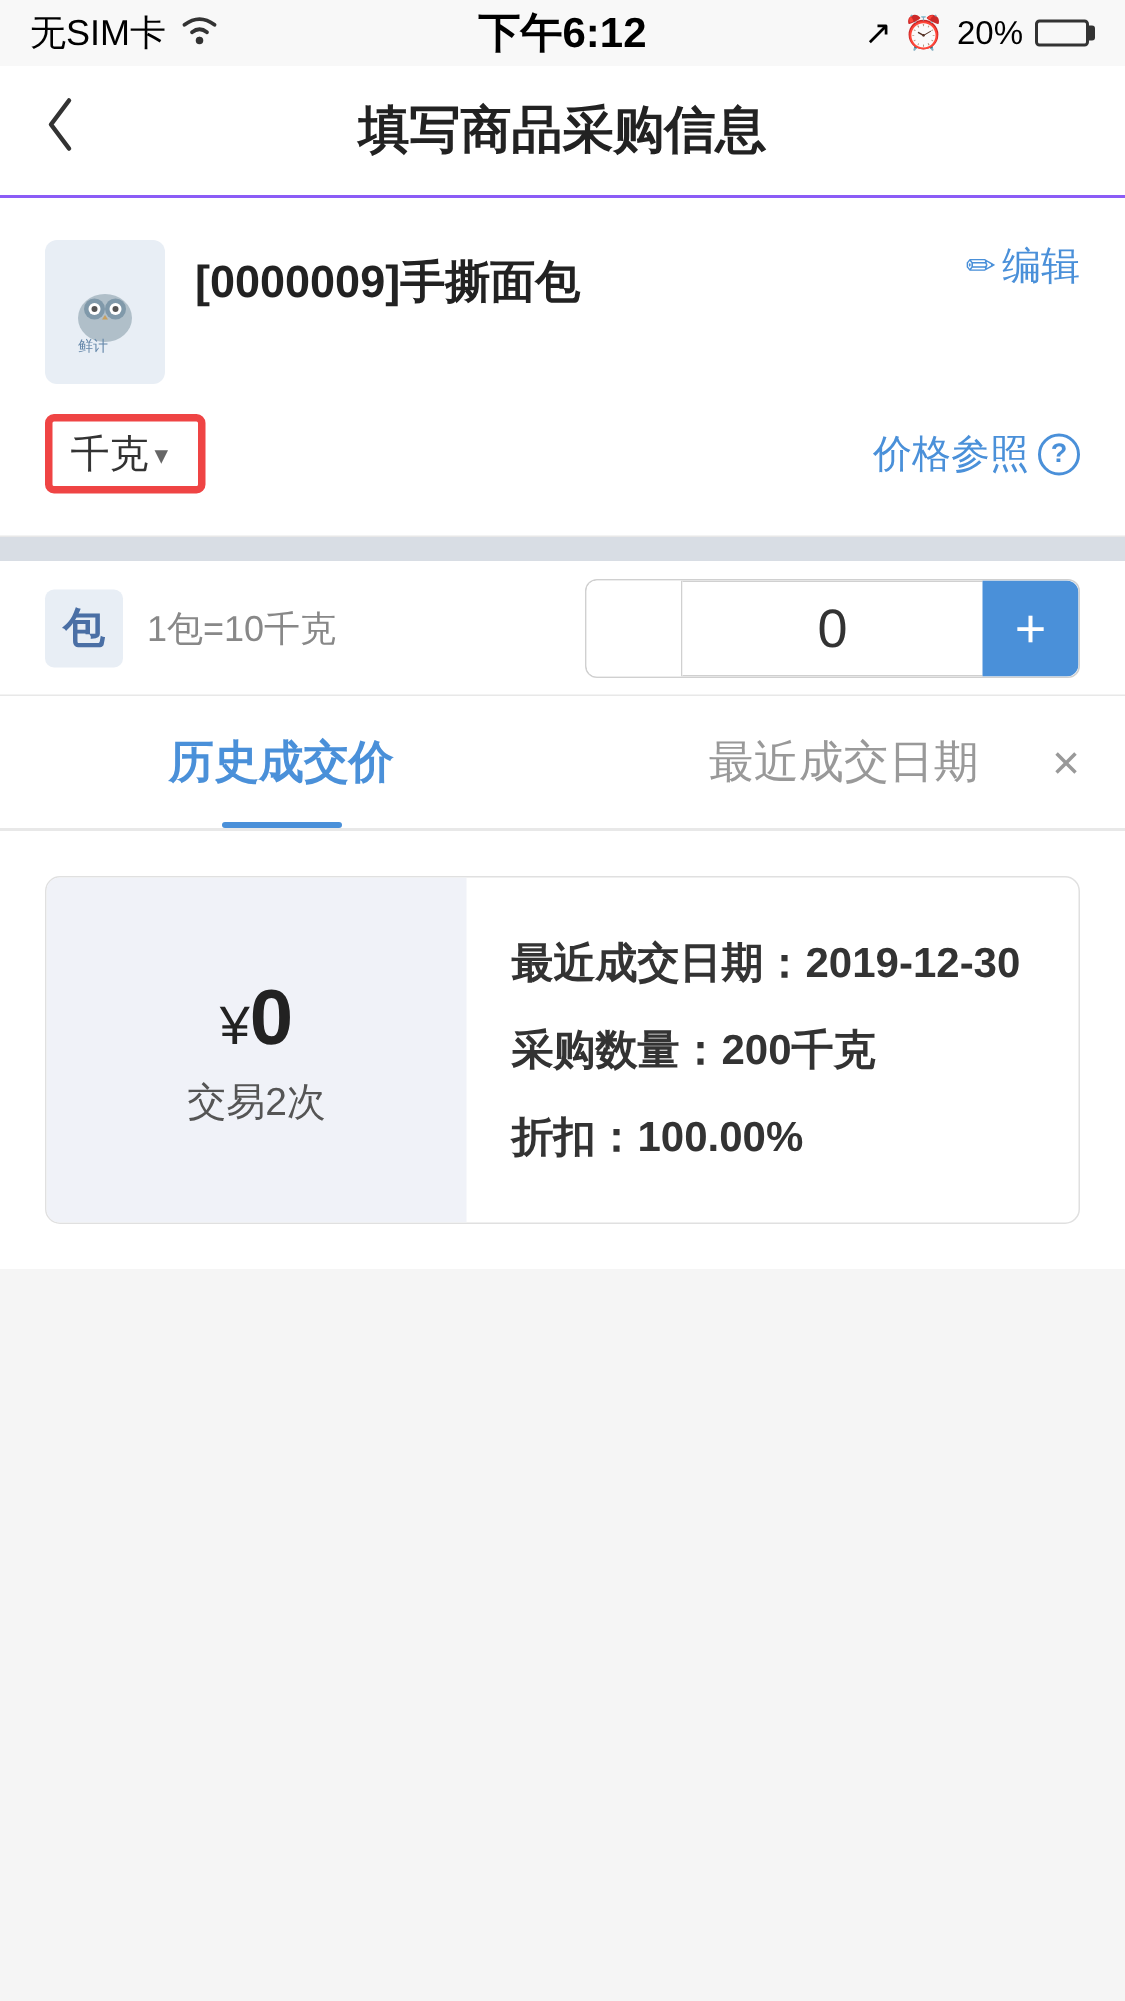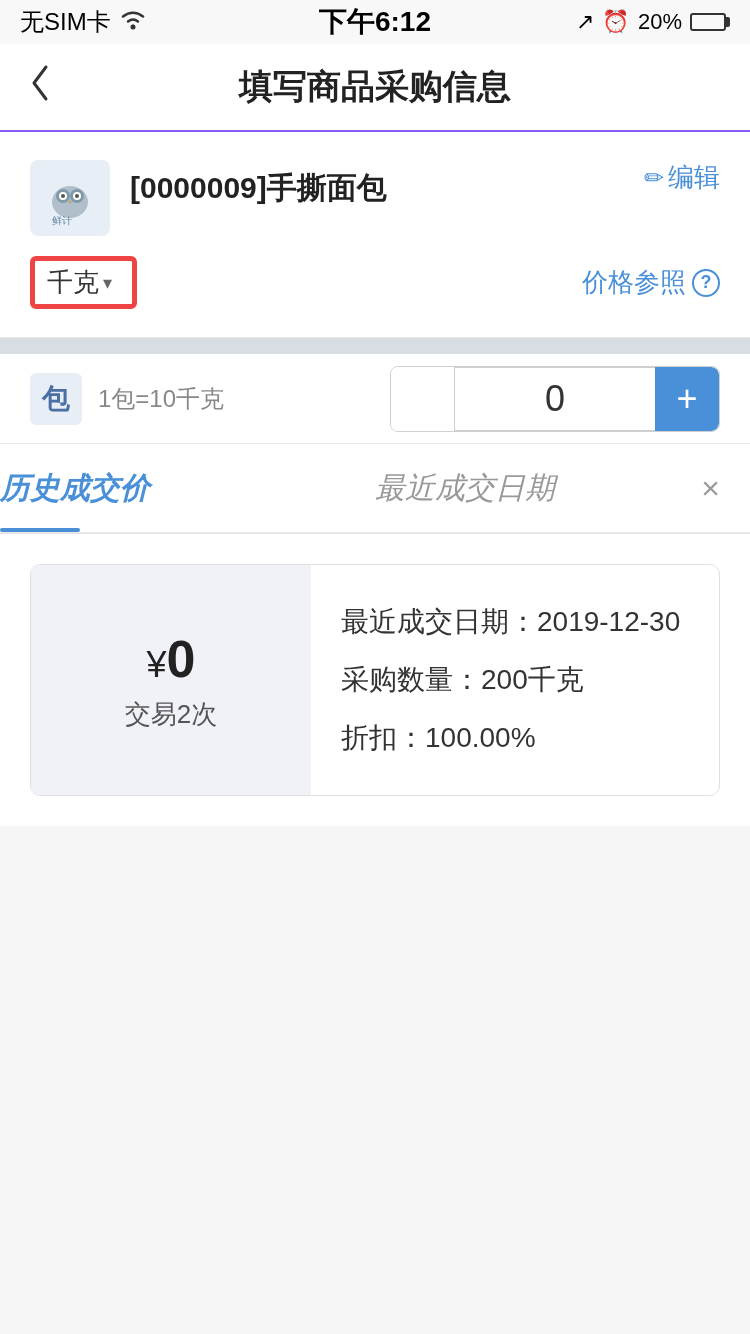--- a/index.html
+++ b/index.html
@@ -107,21 +107,21 @@
       justify-content: space-between;
       margin-bottom: 20px;
     }
     .product-left {
       display: flex;
       align-items: flex-start;
       gap: 20px;
     }
     .product-thumbnail {
       width: 80px;
-      height: 76px;
+      height: 96px;
       background: #e8eef5;
       border-radius: 8px;
       display: flex;
       align-items: center;
       justify-content: center;
       flex-shrink: 0;
     }
     .product-name {
       font-size: 30px;
       font-weight: 600;
@@ -273,25 +273,25 @@
       height: 90px;
       display: flex;
       align-items: center;
       border-bottom: 2px solid #e8e8e8;
       position: relative;
     }
     .tab-item {
       flex: 1;
       display: flex;
       flex-direction: column;
+      align-items: center;
       justify-content: center;
       height: 100%;
       cursor: pointer;
       position: relative;
-      font-style: italic;
     }
     .tab-label {
       font-size: 30px;
       color: #999;
     }
     .tab-label.active {
       color: #4a90d9;
       font-weight: 600;
     }
     .tab-underline {
@@ -345,20 +345,21 @@
       color: #555;
       margin-top: 8px;
     }
     .card-right {
       flex: 1;
       padding: 36px 30px;
       display: flex;
       flex-direction: column;
       justify-content: center;
       gap: 16px;
+      font-weight: bold;
     }
     .card-info-row {
       font-size: 28px;
       color: #333;
       line-height: 1.5;
     }
 
     
     .main-body {
       background: #f5f5f5;

